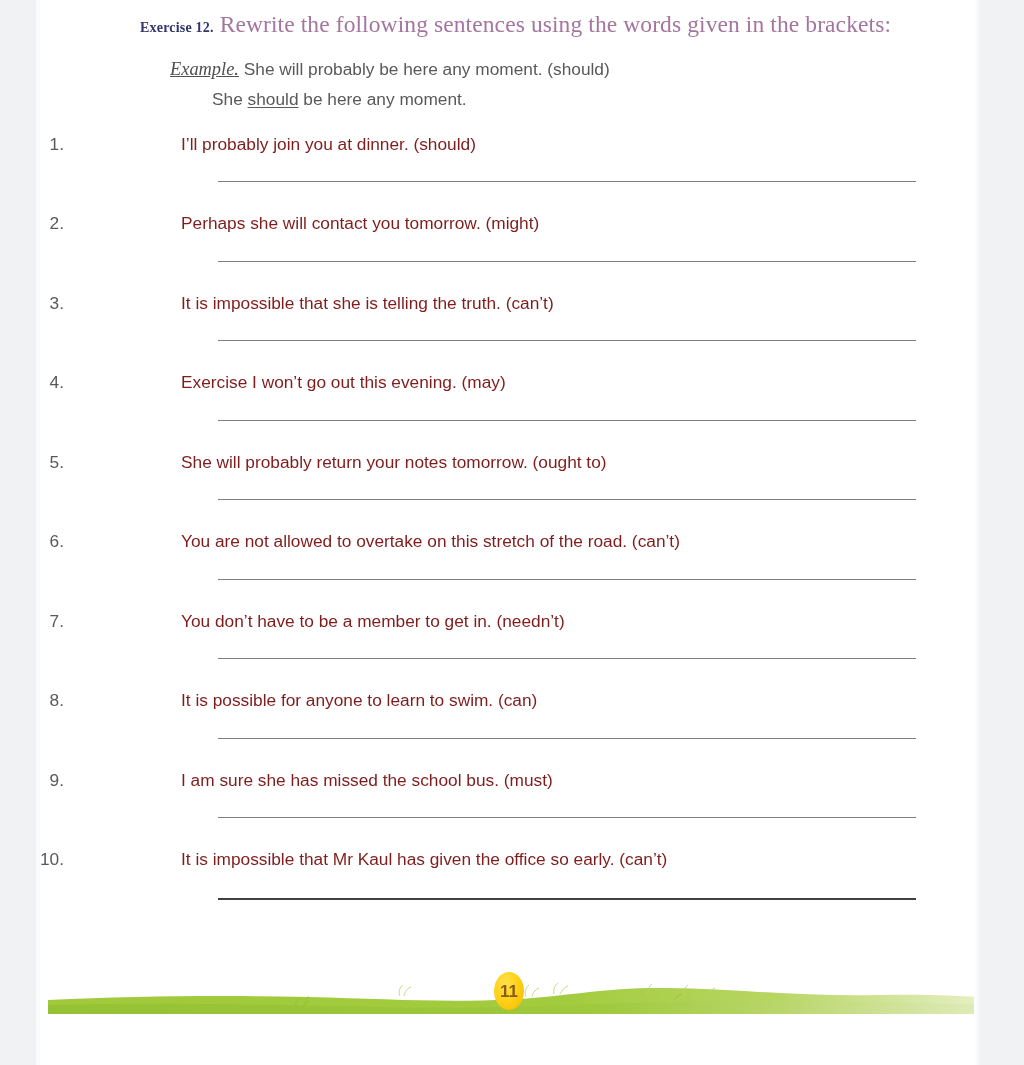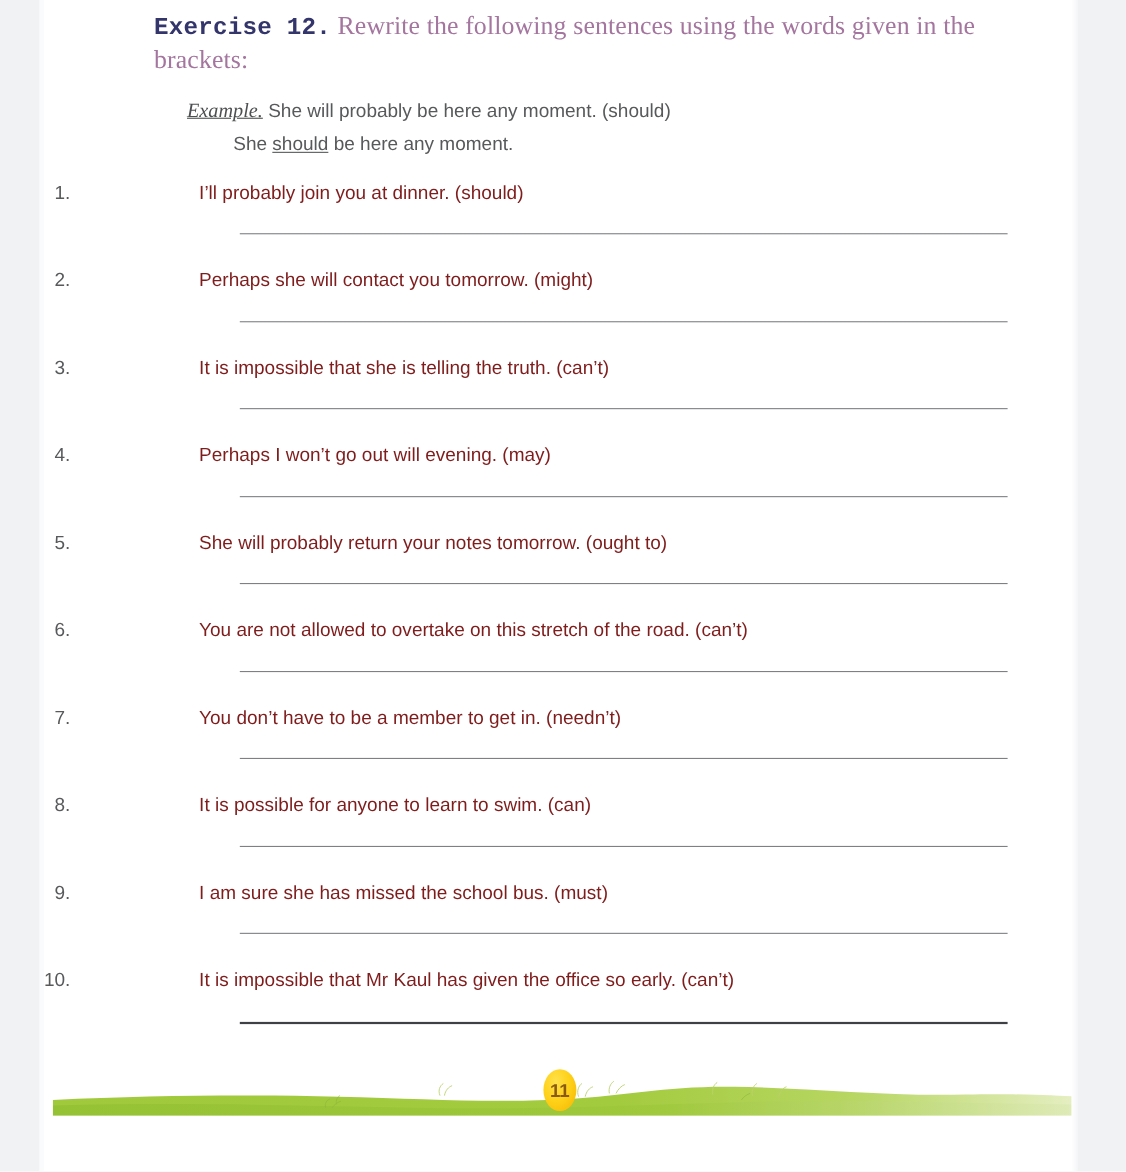--- a/index.html
+++ b/index.html
@@ -54,23 +54,23 @@
     margin: 0;
     padding: 9px 40px 0 104px;
     font-family: "Liberation Serif", serif;
     font-size: 23.5px;
     line-height: 1.32;
     font-weight: normal;
     color: #a4759e;
     letter-spacing: 0.1px;
   }
   .heading .ex-label {
-    font-family: Liberation Mono, monospace;
+    font-family: Liberation Serif, serif;
     font-weight: bold;
-    font-size: 22px;
+    font-size: 14px;
     color: #33356b;
     letter-spacing: 0.2px;
   }
 
   
   .example {
     margin: 0;
     padding: 15px 0 0 134px;
     color: #58595b;
     font-size: 17.3px;
@@ -205,21 +205,21 @@
         <div class="qrow">
           <span class="qnum">3.</span>
           <span class="qtext">It is impossible that she is telling the truth. (can’t)</span>
         </div>
         <hr class="answer-rule">
       </li>
 
       <li class="qitem">
         <div class="qrow">
           <span class="qnum">4.</span>
-          <span class="qtext">Perhaps I won’t go out will evening. (may)</span>
+          <span class="qtext">Exercise I won’t go out this evening. (may)</span>
         </div>
         <hr class="answer-rule">
       </li>
 
       <li class="qitem">
         <div class="qrow">
           <span class="qnum">5.</span>
           <span class="qtext">She will probably return your notes tomorrow. (ought to)</span>
         </div>
         <hr class="answer-rule">

